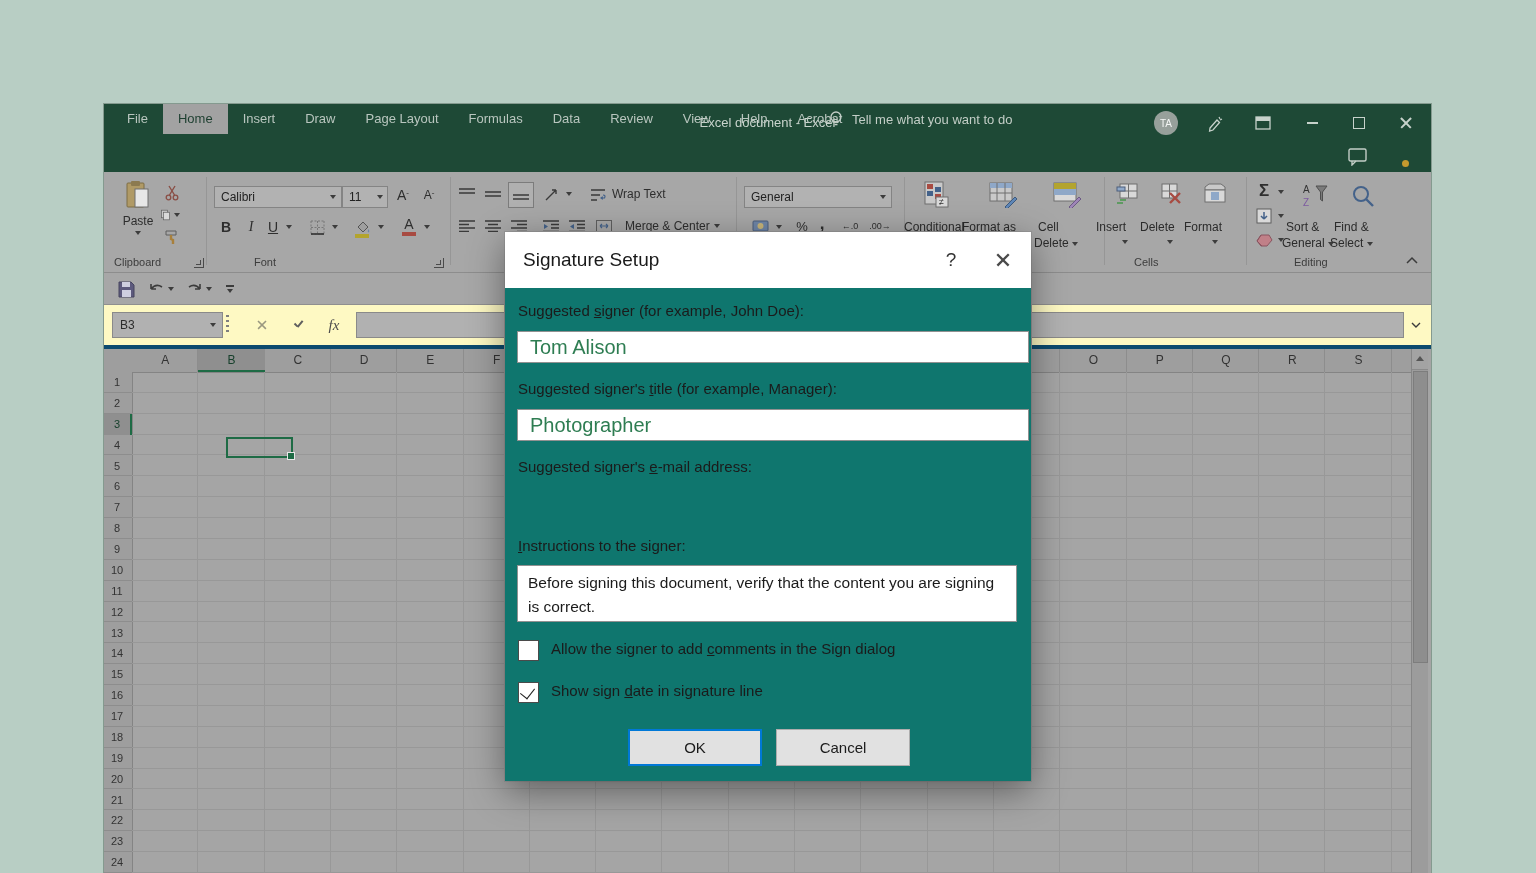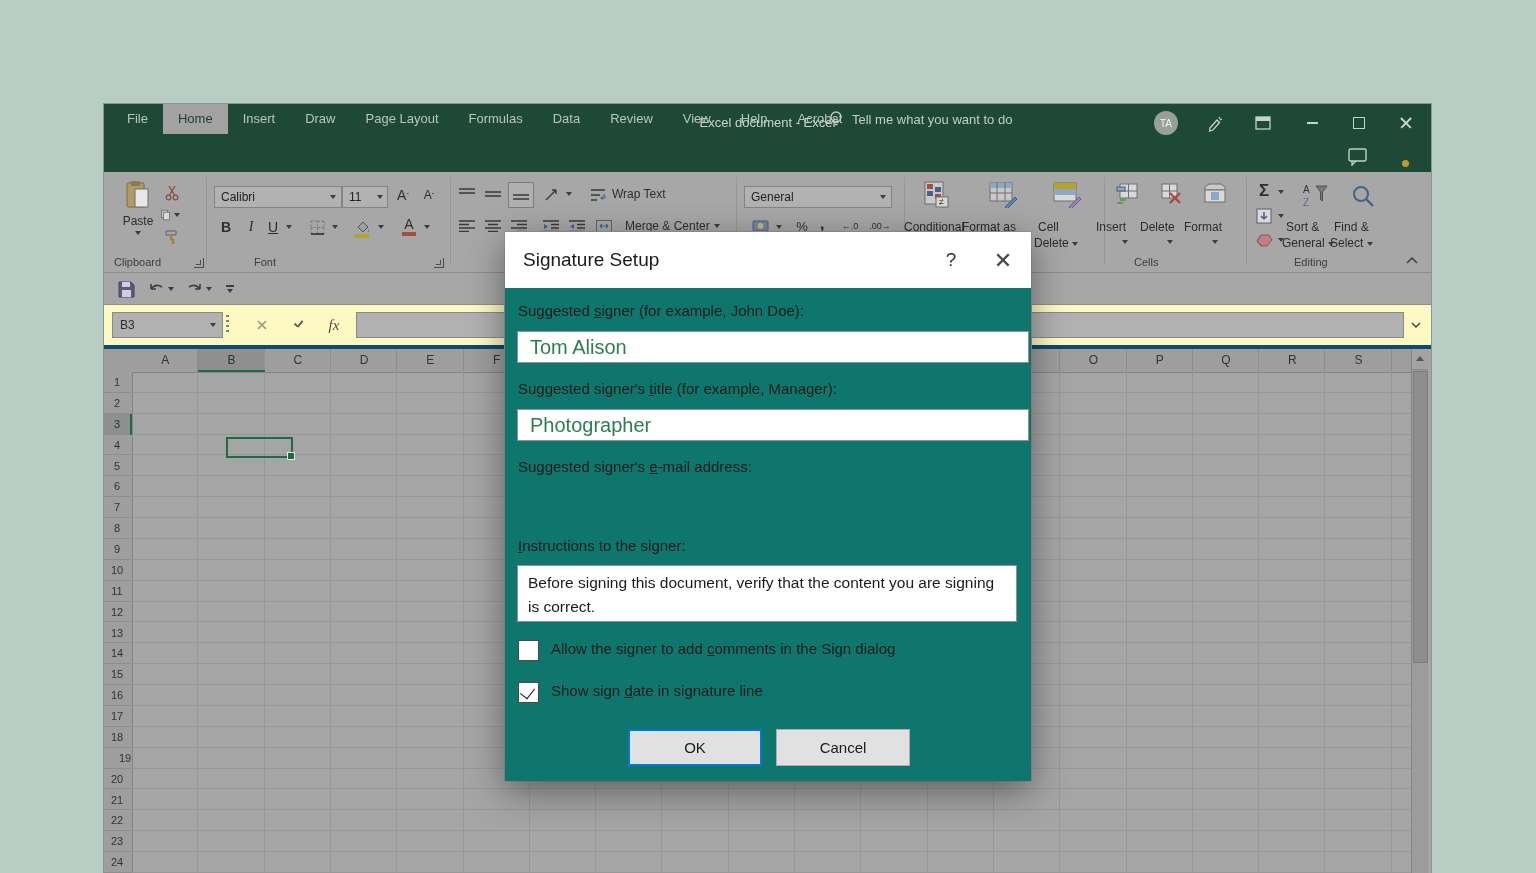--- a/index.html
+++ b/index.html
@@ -536,21 +536,21 @@
         <div class="rowh" style="top: 167px;">9</div>
         <div class="rowh" style="top: 187.875px;">10</div>
         <div class="rowh" style="top: 208.75px;">11</div>
         <div class="rowh" style="top: 229.625px;">12</div>
         <div class="rowh" style="top: 250.5px;">13</div>
         <div class="rowh" style="top: 271.375px;">14</div>
         <div class="rowh" style="top: 292.25px;">15</div>
         <div class="rowh" style="top: 313.125px;">16</div>
         <div class="rowh" style="top: 334px;">17</div>
         <div class="rowh" style="top: 354.875px;">18</div>
-        <div class="rowh" style="top: 375.75px; padding-left: 8px;">19</div>
+        <div class="rowh" style="top: 375.75px;">19</div>
         <div class="rowh" style="top: 396.625px;">20</div>
         <div class="rowh" style="top: 417.5px;">21</div>
         <div class="rowh" style="top: 438.375px;">22</div>
         <div class="rowh" style="top: 459.25px;">23</div>
         <div class="rowh" style="top: 480.125px;">24</div>
       </div>
     <div id="grid">
       <div id="selbox">
         <div class="fillhandle"></div>
       </div>

